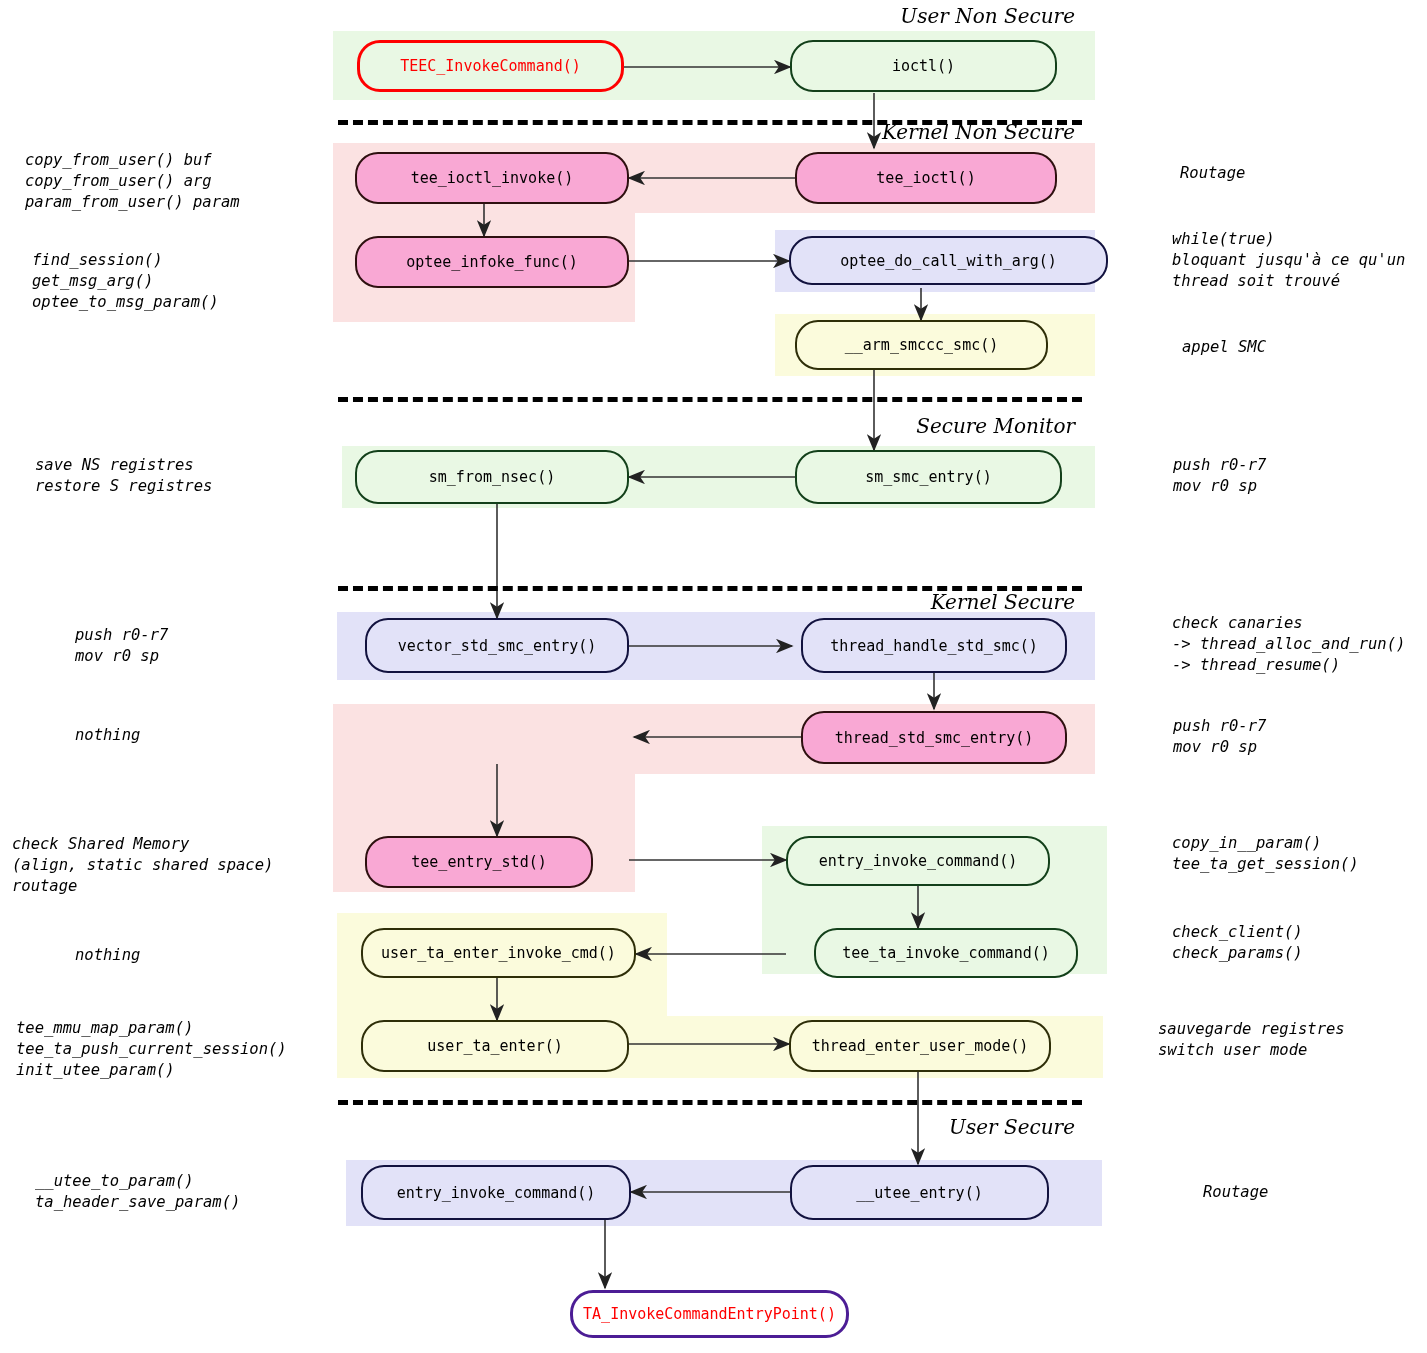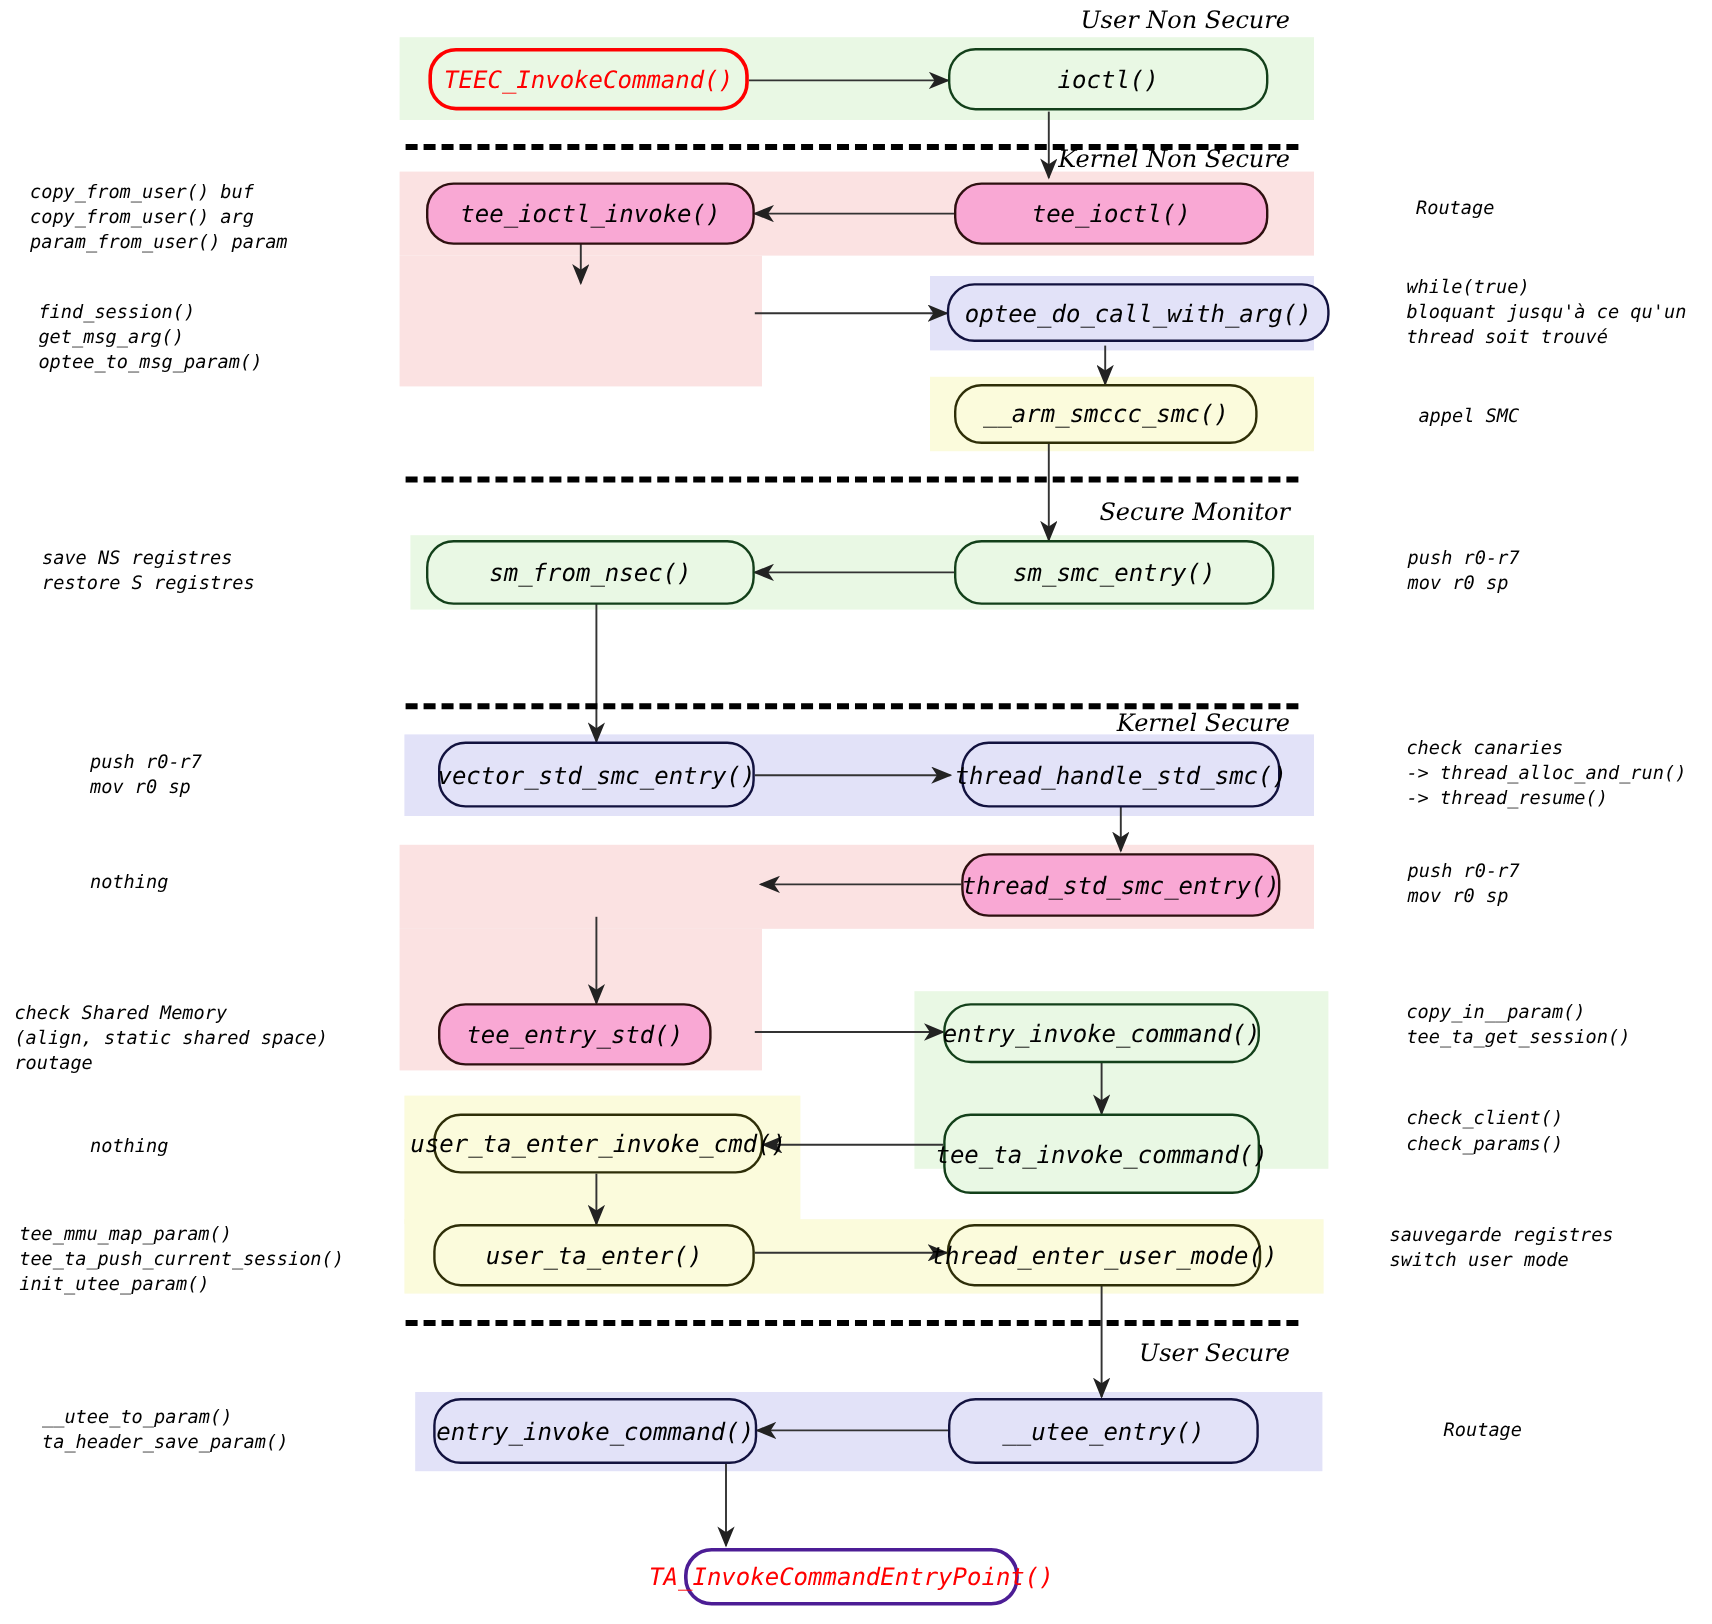--- a/index.html
+++ b/index.html
@@ -24,21 +24,21 @@
   .sep{
     position:absolute;z-index:6;height:0;
     border-top:5px dashed #000;
   }
 
   
   .node{
     position:absolute;z-index:5;box-sizing:border-box;
     display:flex;align-items:center;justify-content:center;
     font-family:"DejaVu Sans Mono","Liberation Mono",monospace;
-    font-style:italic;font-size:20px;letter-spacing:0px;
+    font-size:15px;letter-spacing:0px;
     white-space:nowrap;text-align:center;border-radius:23px;
   }
   .n-green{background:#e9f8e4;border:2px solid #13401a;color:#000;}
   .n-pink{background:#f9a8d4;border:2px solid #2e1010;color:#000;}
   .n-blue{background:#e2e2f8;border:2px solid #12123f;color:#000;}
   .n-yellow{background:#fbfbdc;border:2px solid #2e2e08;color:#000;}
   .n-red{background:#ffffff;border:3px solid #4c1d95;color:#ff0000;}
   .n-redg{background:#e9f8e4;border:3px solid #ff0000;color:#ff0000;}
 
   
@@ -137,36 +137,37 @@
   <div class="section-title" style="left:675px;top:120px;width:400px;">Kernel Non Secure</div>
   <div class="section-title" style="left:675px;top:414px;width:400px;">Secure Monitor</div>
   <div class="section-title" style="left:675px;top:590px;width:400px;">Kernel Secure</div>
   <div class="section-title" style="left:675px;top:1115px;width:400px;">User Secure</div>
 
   <div class="node n-redg" style="left:357px;top:40px;width:267px;height:52px;">TEEC_InvokeCommand()</div>
   <div class="node n-green" style="left:790px;top:40px;width:267px;height:52px;">ioctl()</div>
 
   <div class="node n-pink" style="left:355px;top:152px;width:274px;height:52px;">tee_ioctl_invoke()</div>
   <div class="node n-pink" style="left:795px;top:152px;width:262px;height:52px;">tee_ioctl()</div>
+  <div class="node n-pink" style="left:355px;top:236px;width:274px;height:52px;">optee_infoke_func()</div>
   <div class="node n-blue" style="left:789px;top:236px;width:319px;height:49px;">optee_do_call_with_arg()</div>
   <div class="node n-yellow" style="left:795px;top:320px;width:253px;height:50px;">__arm_smccc_smc()</div>
 
   <div class="node n-green" style="left:355px;top:450px;width:274px;height:54px;">sm_from_nsec()</div>
   <div class="node n-green" style="left:795px;top:450px;width:267px;height:54px;">sm_smc_entry()</div>
 
   <div class="node n-blue" style="left:365px;top:618px;width:264px;height:55px;">vector_std_smc_entry()</div>
   <div class="node n-blue" style="left:801px;top:618px;width:266px;height:55px;">thread_handle_std_smc()</div>
 
   <div class="node n-pink" style="left:801px;top:711px;width:266px;height:53px;">thread_std_smc_entry()</div>
 
   <div class="node n-pink" style="left:365px;top:836px;width:228px;height:52px;">tee_entry_std()</div>
   <div class="node n-green" style="left:786px;top:836px;width:264px;height:50px;">entry_invoke_command()</div>
 
   <div class="node n-yellow" style="left:361px;top:928px;width:275px;height:50px;">user_ta_enter_invoke_cmd()</div>
-  <div class="node n-green" style="left:786px;top:928px;width:264px;height:67px;">tee_ta_invoke_command()</div>
+  <div class="node n-green" style="left:814px;top:928px;width:264px;height:50px;">tee_ta_invoke_command()</div>
 
   <div class="node n-yellow" style="left:361px;top:1020px;width:268px;height:52px;">user_ta_enter()</div>
   <div class="node n-yellow" style="left:789px;top:1020px;width:262px;height:52px;">thread_enter_user_mode()</div>
 
   <div class="node n-blue" style="left:361px;top:1165px;width:270px;height:55px;">entry_invoke_command()</div>
   <div class="node n-blue" style="left:790px;top:1165px;width:259px;height:55px;">__utee_entry()</div>
 
   <div class="node n-red" style="left:570px;top:1290px;width:279px;height:48px;">TA_InvokeCommandEntryPoint()</div>
 
   <div class="note" style="left:25px;top:150px;">copy_from_user() buf

